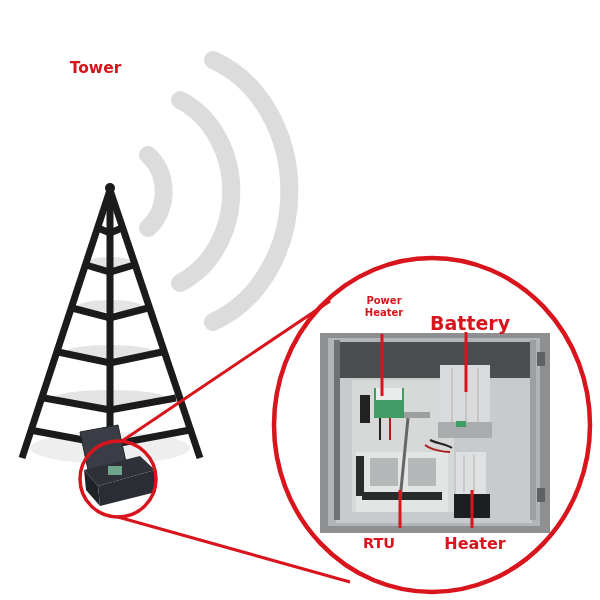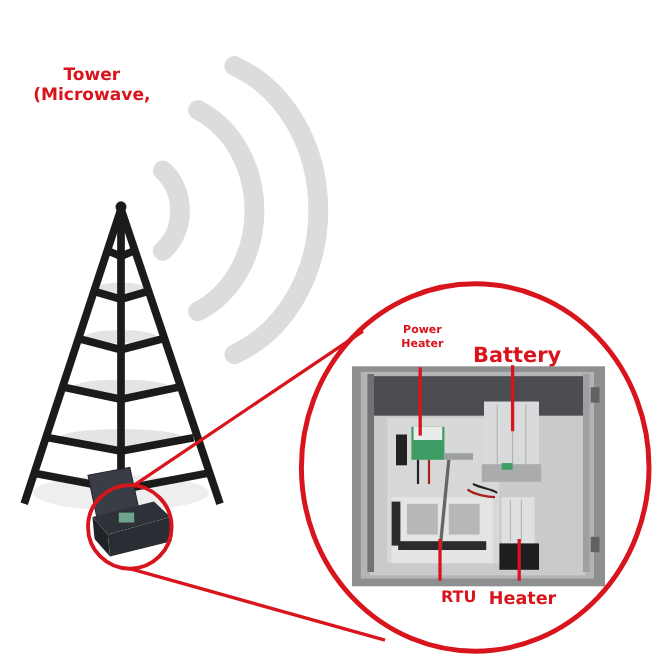--- a/index.html
+++ b/index.html
@@ -108,27 +108,26 @@
   <g stroke="#d8141c" stroke-width="3">
     <line x1="382" y1="334" x2="382" y2="396"></line>
     <line x1="466" y1="332" x2="466" y2="392"></line>
     <line x1="400" y1="490" x2="400" y2="528"></line>
     <line x1="472" y1="490" x2="472" y2="528"></line>
   </g>
 
   <ellipse cx="432" cy="425" rx="158" ry="167" fill="none" stroke="#d8141c" stroke-width="4.5"></ellipse>
 </svg>
 
-<div class="label" style="left:6px; top:60px; width:155px;">
+<div class="label" style="left:18px; top:60px; width:155px;">
   <div>Tower</div>
-  <div>(Microwave,</div>
 </div>
 
 <div class="label" style="left:348px; top:295px; width:72px; font-size:10px;">
   <div>Power</div>
   <div>Heater</div>
 </div>
 
 <div class="label" style="left:430px; top:313px; width:76px; font-size:19px;">Battery</div>
 
-<div class="label" style="left:394px; top:535px; width:46px; font-size:14.5px;">RTU</div>
+<div class="label" style="left:356px; top:535px; width:46px; font-size:14.5px;">RTU</div>
 
 <div class="label" style="left:440px; top:535px; width:70px; font-size:16px;">Heater</div>
 
 </body></html>

